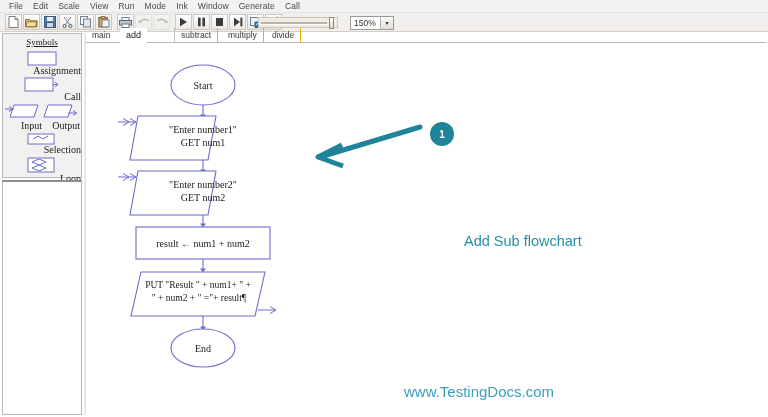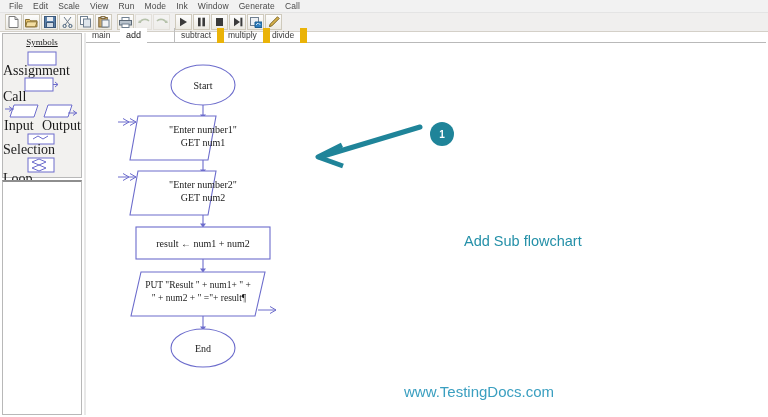--- a/index.html
+++ b/index.html
@@ -129,23 +129,23 @@
   .symbols-title {
     text-align: center;
     font-family: "Liberation Serif", serif;
     font-size: 9px;
     color: #222;
     text-decoration: underline;
     margin-top: 3px;
     font-weight: normal;
   }
   .sym-label {
-    text-align: left;
+    text-align: right;
     font-family: "Liberation Serif", serif;
-    font-size: 14px;
+    font-size: 10px;
     color: #1b1b1b;
     line-height: 9px;
   }
   .sym-row {
     display: flex;
     justify-content: center;
     align-items: center;
   }
   .panel-below {
     position: absolute;
@@ -172,21 +172,21 @@
     box-sizing: border-box;
   }
   .tab {
     position: absolute;
     top: 0;
     height: 15px;
     font-size: 8.5px;
     color: #3a3a3a;
     line-height: 15px;
     padding: 0 6px;
-    border-right: 7px solid #eab308;
+    border-right: 1px solid #eab308;
     box-sizing: border-box;
     white-space: nowrap;
   }
   .tab.active {
     font-size: 9px;
     color: #1a1a1a;
     border-right: none;
     background: #ffffff;
   }
 
@@ -349,20 +349,30 @@
         <path d="M5 5h7v5.5H5z" fill="#2f7fbf" stroke="#1d5e90"></path>
         <path d="M6.2 7.8l1.6-1.6M8.6 6.2l1.6 1.6" stroke="#fff"></path>
       </svg>
   </div>
   <div class="tbtn">
     <svg width="12" height="12" viewBox="0 0 12 12">
         <path d="M9.5.8l1.7 1.7-7.4 7.4-2.4.7.7-2.4z" fill="#d7b24a" stroke="#7d6526"></path>
       </svg>
   </div>
 
+  <div class="zoom-area">
+    <div class="slider-track">
+      <div class="slider-line"></div>
+      <div class="slider-thumb"></div>
+    </div>
+    <div class="zoom-combo">
+      <span>150%</span>
+      <span class="combo-arrow">▾</span>
+    </div>
+  </div>
 </div>
 
 <div class="symbols-panel">
   <div class="symbols-title">Symbols</div>
 
   <div class="sym-row" style="margin-top:4px;">
     <svg width="30" height="15" viewBox="0 0 30 15">
       <rect x="1" y="1" width="28" height="13" fill="#ffffff" stroke="#6c6ccc"></rect>
     </svg>
   </div>

